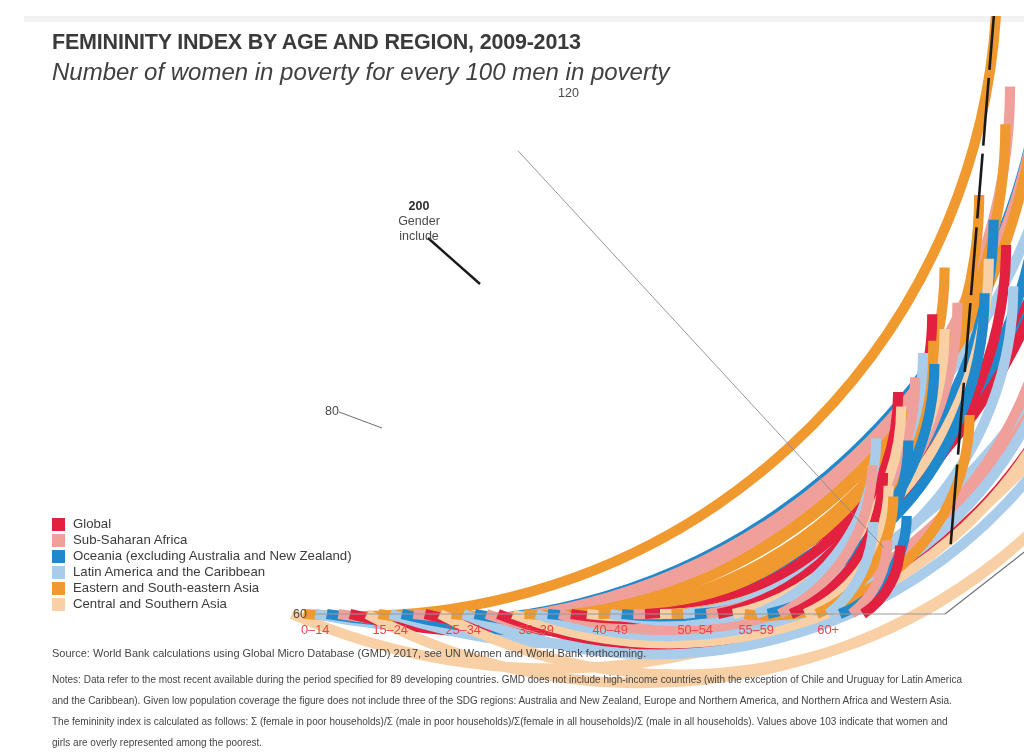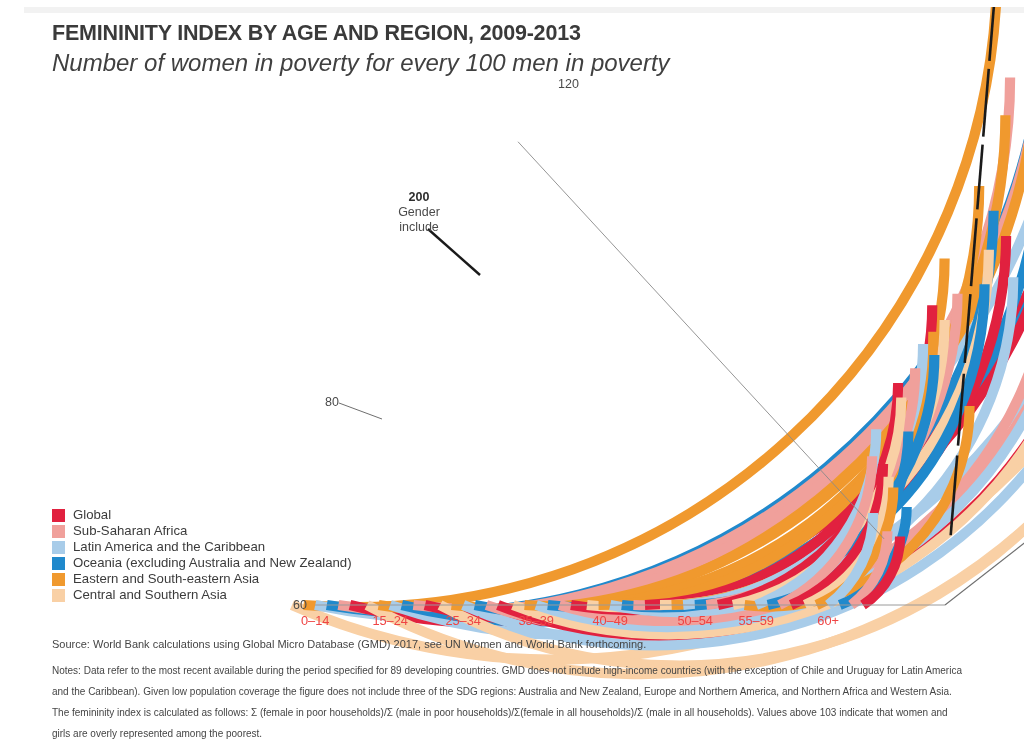--- a/index.html
+++ b/index.html
@@ -10,21 +10,21 @@
   body {
     width: 1024px;
     height: 754px;
     font-family: "Liberation Sans", sans-serif;
     color: #3b3b3b;
     position: relative;
     overflow: hidden;
   }
   #figure {
     position: absolute;
-    left: 0; top: 7px;
+    left: 0; top: 16px;
     width: 1024px; height: 600px; border-radius: 26px;
   }
   .topbar {
     position: absolute;
     left: 0; top: 0;
     width: 1024px; height: 6px;
     background: #f2f2f2;
   }
   .sidebar-strip {
     position: absolute;
@@ -233,26 +233,26 @@
   <div class="legend">
     <div class="legend-row">
       <span class="legend-swatch" style="background: rgb(225, 33, 63);"></span>
       <span class="legend-label">Global</span>
     </div>
     <div class="legend-row">
       <span class="legend-swatch" style="background: rgb(240, 160, 155);"></span>
       <span class="legend-label">Sub-Saharan Africa</span>
     </div>
     <div class="legend-row">
+      <span class="legend-swatch" style="background: rgb(32, 137, 204);"></span>
+      <span class="legend-label">Oceania (excluding Australia and New Zealand)</span>
+    </div>
+    <div class="legend-row">
       <span class="legend-swatch" style="background: rgb(168, 204, 233);"></span>
       <span class="legend-label">Latin America and the Caribbean</span>
-    </div>
-    <div class="legend-row">
-      <span class="legend-swatch" style="background: rgb(32, 137, 204);"></span>
-      <span class="legend-label">Oceania (excluding Australia and New Zealand)</span>
     </div>
     <div class="legend-row">
       <span class="legend-swatch" style="background: rgb(240, 153, 46);"></span>
       <span class="legend-label">Eastern and South-eastern Asia</span>
     </div>
     <div class="legend-row">
       <span class="legend-swatch" style="background: rgb(249, 208, 165);"></span>
       <span class="legend-label">Central and Southern Asia</span>
     </div>
   </div>

